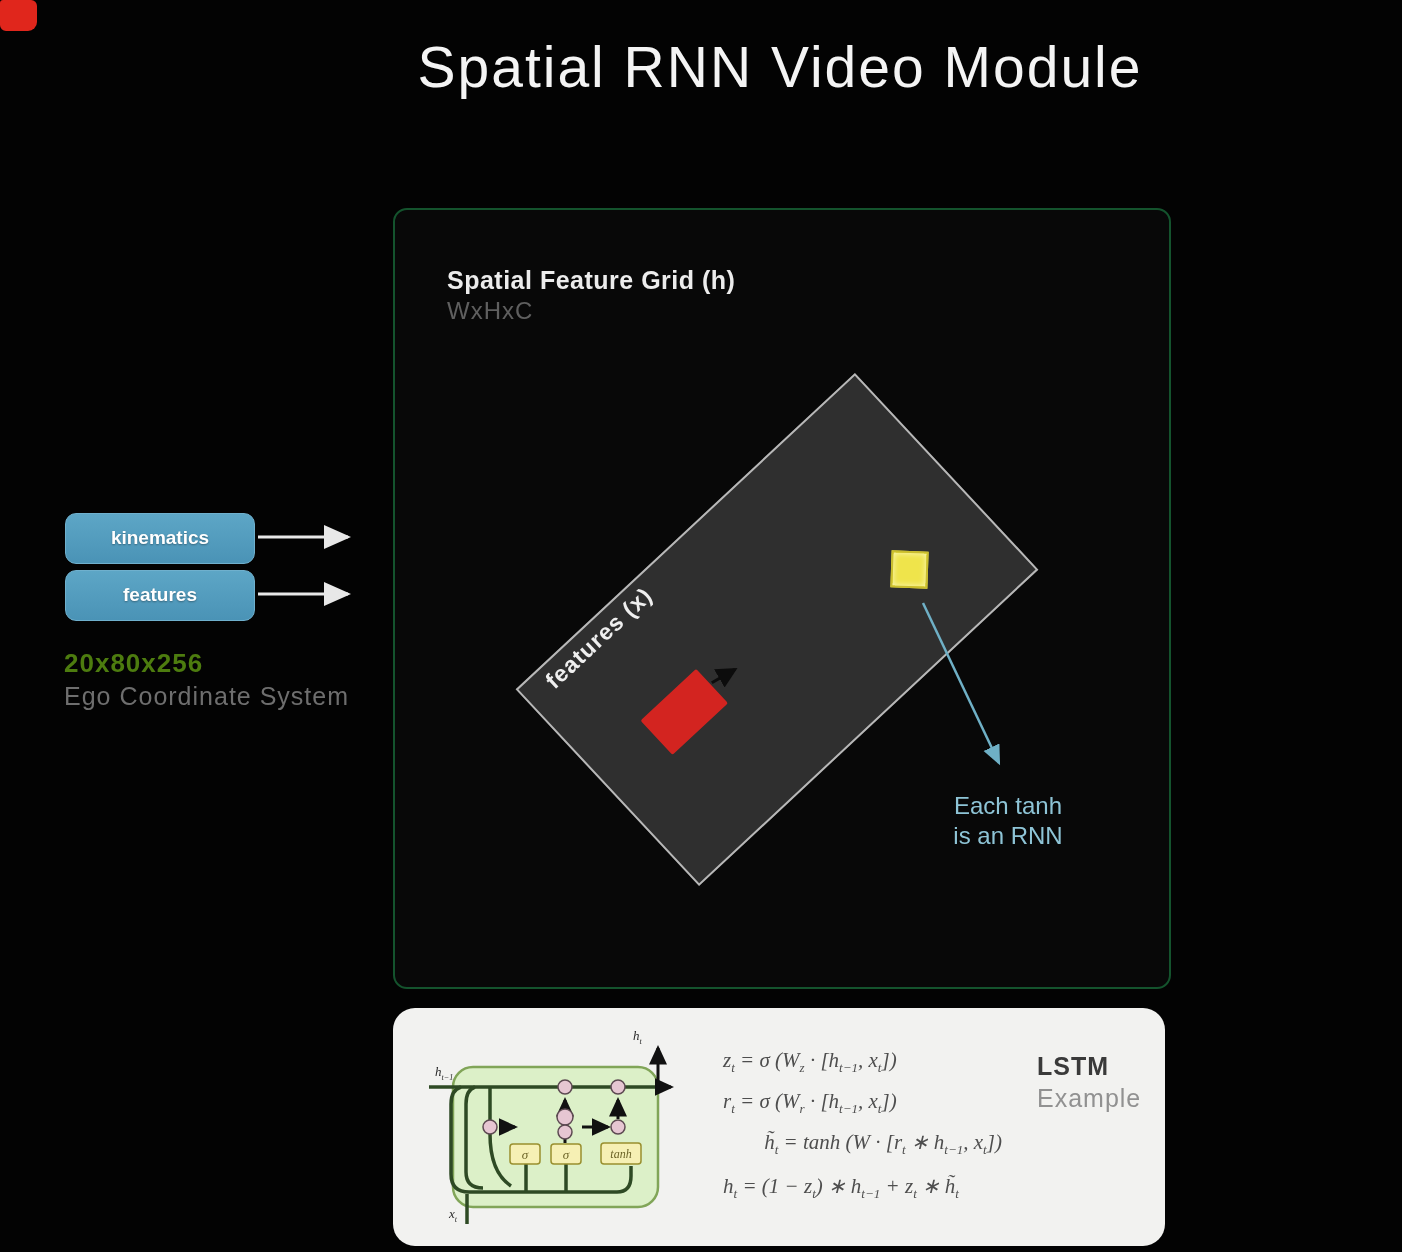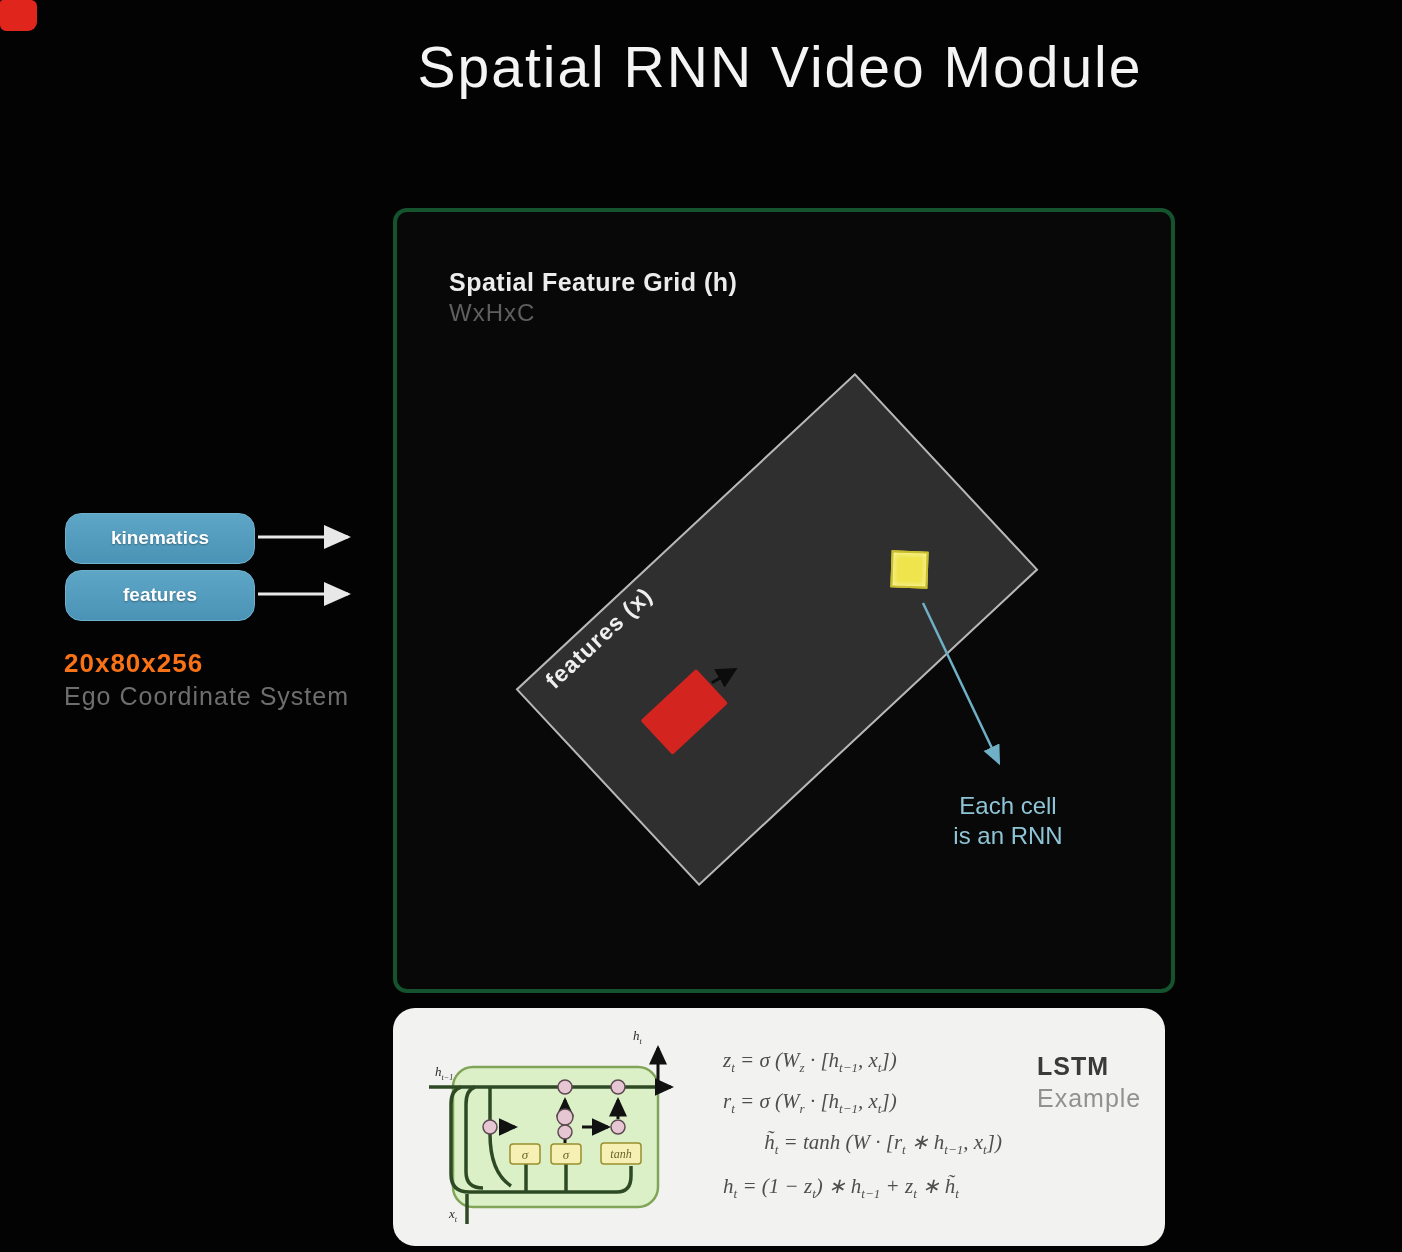--- a/index.html
+++ b/index.html
@@ -8,33 +8,33 @@
 
   
   .corner-mark{position:absolute;left:0;top:0;width:37px;height:31px;background:#e0261c;
                border-radius:3px 6px 9px 6px;}
 
   
   .title{position:absolute;left:330px;top:34px;width:900px;height:66px;line-height:66px;
          text-align:center;color:#f4f4f4;font-size:57px;font-weight:500;letter-spacing:2px;}
 
   
-  .pill{position:absolute;width:188px;height:49px;border-radius:16px;
+  .pill{position:absolute;width:188px;height:49px;border-radius:11px;
         background:linear-gradient(#5da6c6,#4a93b6);border:1px solid #6fb0cd;
         color:#fff;font-size:19px;font-weight:bold;text-align:center;line-height:47px;
         text-shadow:0 1px 2px rgba(0,0,0,.35);}
   .pill.kinematics{left:65px;top:513px;}
   .pill.features{left:65px;top:570px;}
 
-  .dims{position:absolute;left:64px;top:648px;color:#f97316;font-size:26px;font-weight:bold;letter-spacing:1px;}
+  .dims{position:absolute;left:64px;top:648px;color:#4d7c0f;font-size:26px;font-weight:bold;letter-spacing:1px;}
   .coord{position:absolute;left:64px;top:682px;color:#6e6e6e;font-size:25px;font-weight:500;letter-spacing:1px;}
 
   
   .grid-panel{position:absolute;left:393px;top:208px;width:774px;height:777px;
-              background:#080808;border:4px solid #14532d;border-radius:14px;}
+              background:#080808;border:2px solid #14532d;border-radius:14px;}
   .panel-heading{position:absolute;left:52px;top:56px;color:#ececec;font-size:25px;font-weight:bold;letter-spacing:.5px;}
   .panel-sub{position:absolute;left:52px;top:87px;color:#5f5f5f;font-size:24px;font-weight:500;letter-spacing:1px;}
 
   
   .rot-grid{position:absolute;left:545px;top:495px;width:460px;height:265px;
             background:#2f2f2f;border:2px solid #b8b8b8;transform:rotate(-43deg);}
   .grid-label{position:absolute;left:26px;top:4px;color:#efefef;font-size:23px;font-weight:bold;letter-spacing:1px;}
   .vehicle{position:absolute;left:68px;top:106px;width:76px;height:47px;background:#d32420;border-radius:2px;}
   .heading-arrow{position:absolute;left:140px;top:112px;}
 
@@ -104,21 +104,21 @@
           <polygon points="0,0 7,3.5 0,7" fill="#0c0c0c"></polygon>
         </marker>
       </defs>
       <line x1="6" y1="15" x2="32" y2="21" stroke="#0c0c0c" stroke-width="3" marker-end="url(#mk-black)"></line>
     </svg>
   </div>
 
   <div class="rnn-cell"></div>
 
   <div class="callout">
-    <div>Each cell</div>
+    <div>Each tanh</div>
     <div>is an RNN</div>
   </div>
 
   <svg class="overlay" width="1402" height="1252">
     <defs>
       <marker id="mk-white" markerWidth="10" markerHeight="10" refX="8" refY="4" orient="auto">
         <polygon points="0,0 9,4 0,8" fill="#e8e8e8"></polygon>
       </marker>
       <marker id="mk-teal" markerWidth="9" markerHeight="9" refX="7" refY="3.5" orient="auto">
         <polygon points="0,0 8,3.5 0,7" fill="#6fb0c6"></polygon>

